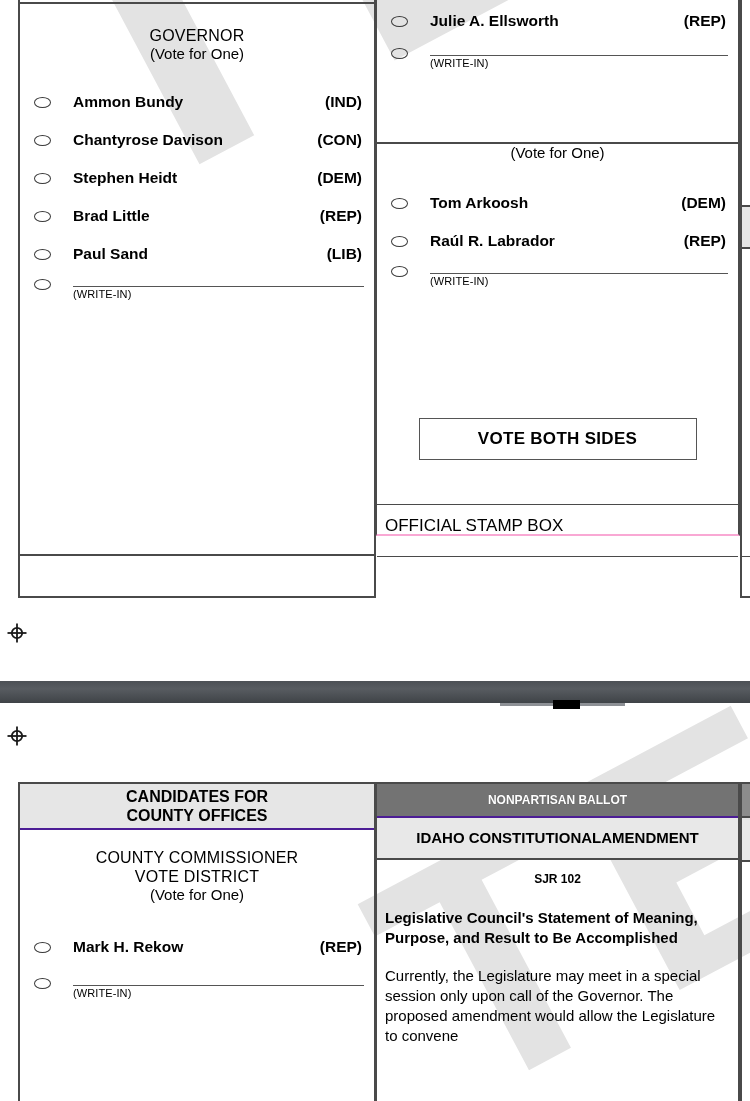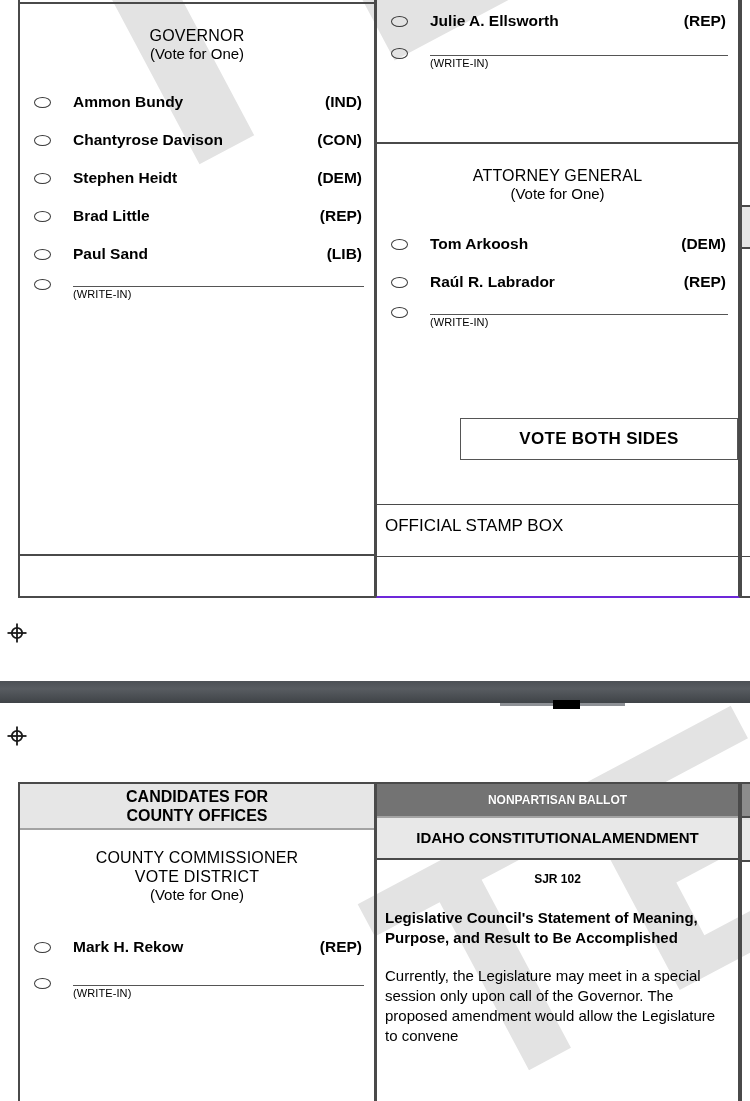--- a/index.html
+++ b/index.html
@@ -41,21 +41,21 @@
 
   .col{
     position:absolute;
     border-left:2px solid #4a4a4a;
     border-right:2px solid #4a4a4a;
     background:transparent;
   }
 
   
   #col-left-top  { left:18px;  top:0px;   width:358px; height:598px; border-top:none; border-bottom:2px solid #4a4a4a; }
-  #col-mid-top   { left:376px; top:0px;   width:364px; height:598px; border-top:none; border-bottom:2px solid #6d28d9; border-left:1px solid #4a4a4a;}
+  #col-mid-top   { left:376px; top:0px;   width:364px; height:536px; border-top:none; border-bottom:2px solid #f9a8d4; border-left:1px solid #4a4a4a;}
   #col-right-top { left:740px; top:0px;   width:30px;  height:598px; border-top:none; border-bottom:2px solid #4a4a4a; }
 
   
   #col-left-bot  { left:18px;  top:782px; width:358px; height:319px; border-top:2px solid #4a4a4a; }
   #col-mid-bot   { left:376px; top:782px; width:364px; height:319px; border-top:2px solid #4a4a4a; border-left:1px solid #4a4a4a;}
   #col-right-bot { left:740px; top:782px; width:30px;  height:319px; border-top:2px solid #4a4a4a; }
 
   .hrule{ position:absolute; left:0; right:0; height:0; border-top:2px solid #4a4a4a; }
   .hrule-thin{ position:absolute; left:0; right:0; height:0; border-top:1px solid #4a4a4a; }
 
@@ -119,21 +119,21 @@
   .stampbox-label{
     position:absolute; left:8px; font-size:17px; color:#000;
   }
 
   
   .band{
     position:absolute; left:0; right:0;
     display:flex; align-items:center; justify-content:center;
     text-align:center;
     font-weight:bold;
-    border-bottom:2px solid #a3a3a3;
+    border-bottom:2px solid #4c1d95;
   }
   .band-light{
     background:#e6e6e6; color:#000;
     font-size:16px; line-height:19px;
   }
   .band-dark{
     background:#737373; color:#ffffff;
     font-size:12px; line-height:19px;
     text-shadow:0 0 1px rgba(0,0,0,.35);
   }
@@ -244,21 +244,20 @@
           <span class="wi-body">
             <span class="wi-line" style="display:block;"></span>
             <span class="wi-label" style="display:block;">(WRITE-IN)</span>
           </span>
         </div>
       </div>
 
       <div class="hrule" style="top:142px;"></div>
 
       <div class="contest" style="top:144px;">
-        <div class="contest-title" style="margin-top:22px;">ATTORNEY GENERAL</div>
         <div class="contest-sub">(Vote for One)</div>
 
         <div style="height:22px;"></div>
 
         <div class="cand">
           <span class="oval"></span>
           <span class="cand-name">Tom Arkoosh</span>
           <span class="cand-party">(DEM)</span>
         </div>
         <div class="cand">
@@ -269,21 +268,21 @@
 
         <div class="writein">
           <span class="oval"></span>
           <span class="wi-body">
             <span class="wi-line" style="display:block;"></span>
             <span class="wi-label" style="display:block;">(WRITE-IN)</span>
           </span>
         </div>
       </div>
 
-      <div class="vbs-wrap" style="top:418px;justify-content:flex-end;">
+      <div class="vbs-wrap" style="top:418px;">
         <div class="vbs-box">VOTE BOTH SIDES</div>
       </div>
 
       <div class="hrule-thin" style="top:504px;"></div>
       <div class="stampbox-label" style="top:516px;">OFFICIAL STAMP BOX</div>
       <div class="hrule-thin" style="top:556px;"></div>
     </div>
 
     <div class="col" id="col-right-top">
       <div style="position:absolute;left:0;right:0;top:205px;height:44px;background:#e6e6e6;border-top:2px solid #4a4a4a;border-bottom:2px solid #4a4a4a;"></div>

